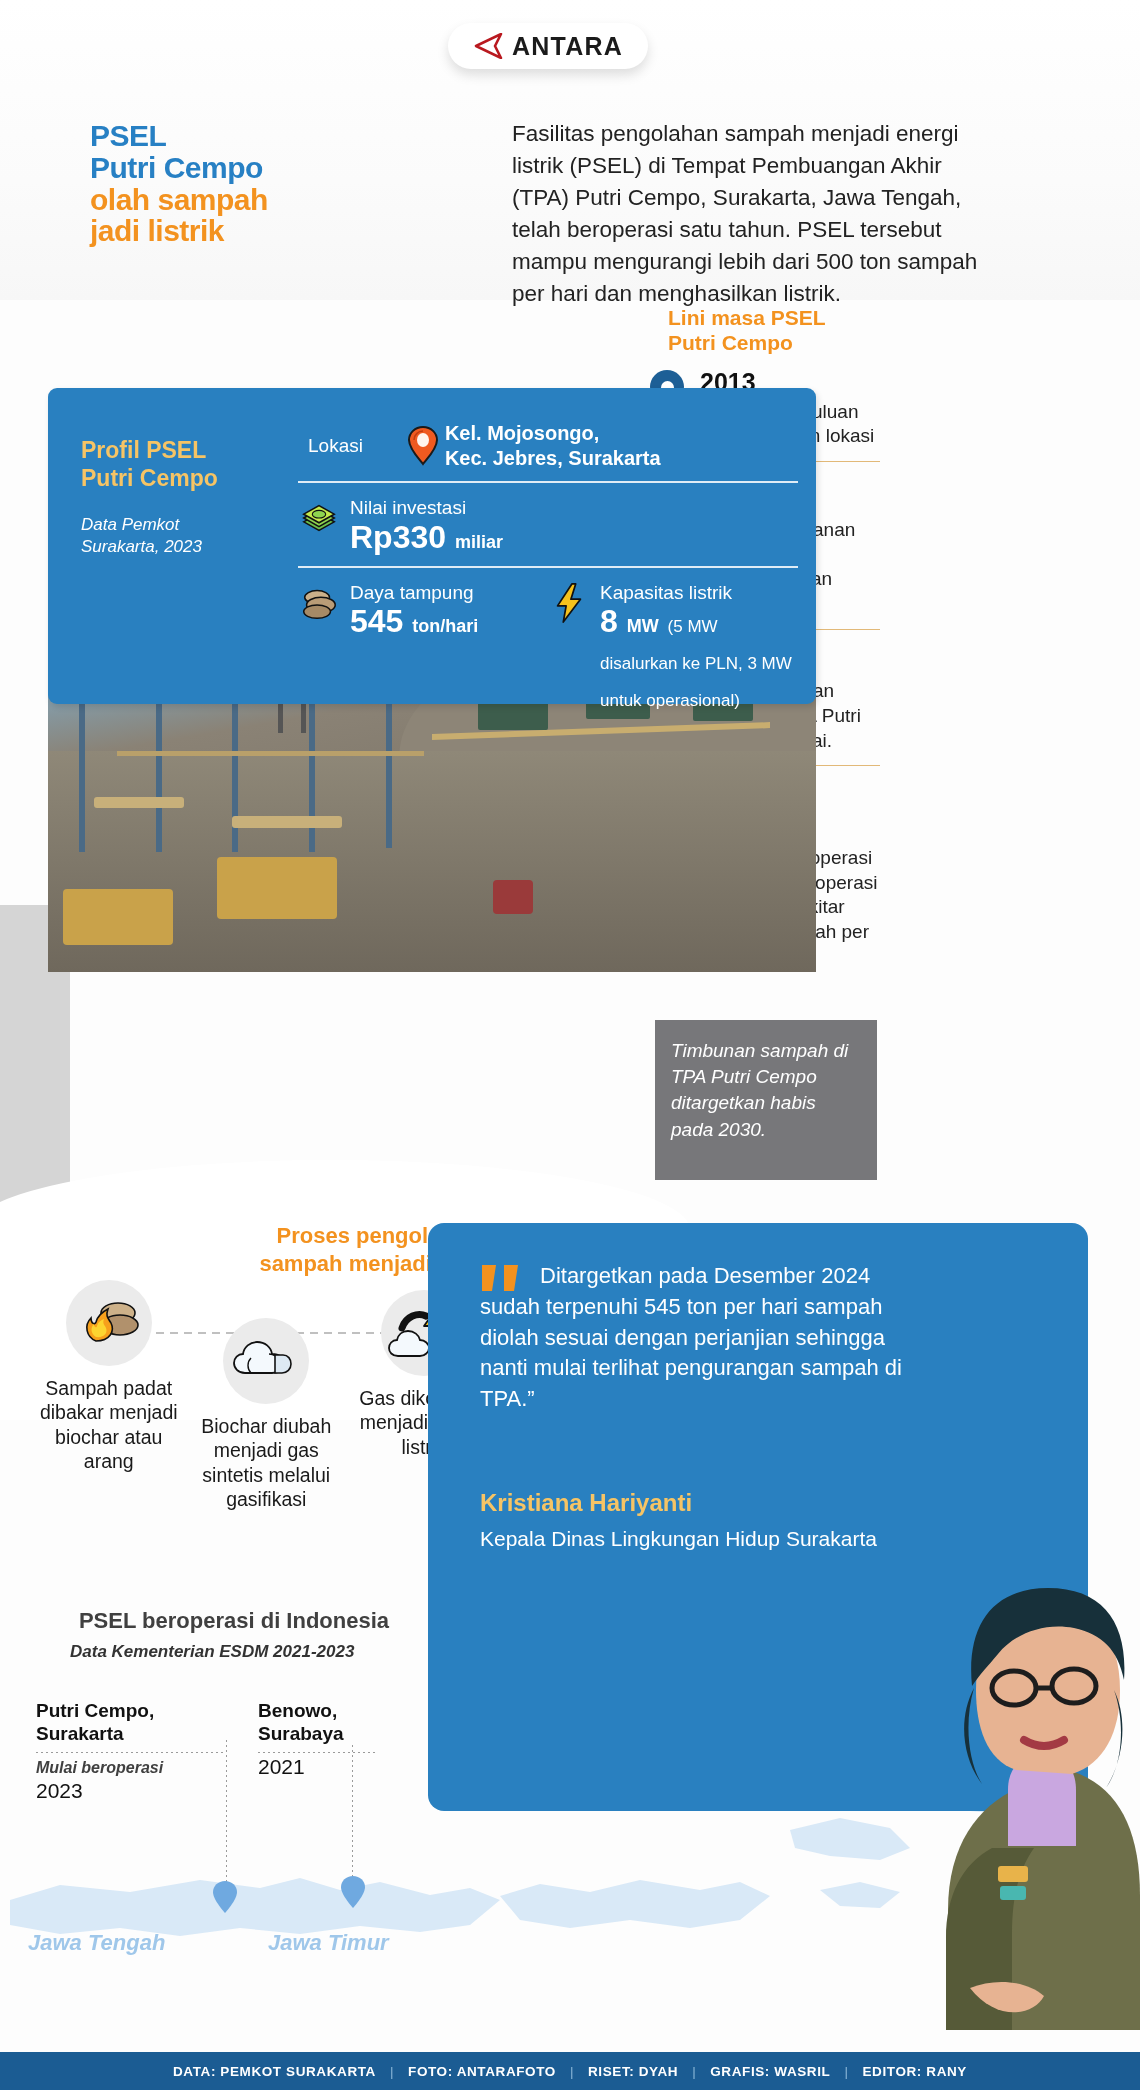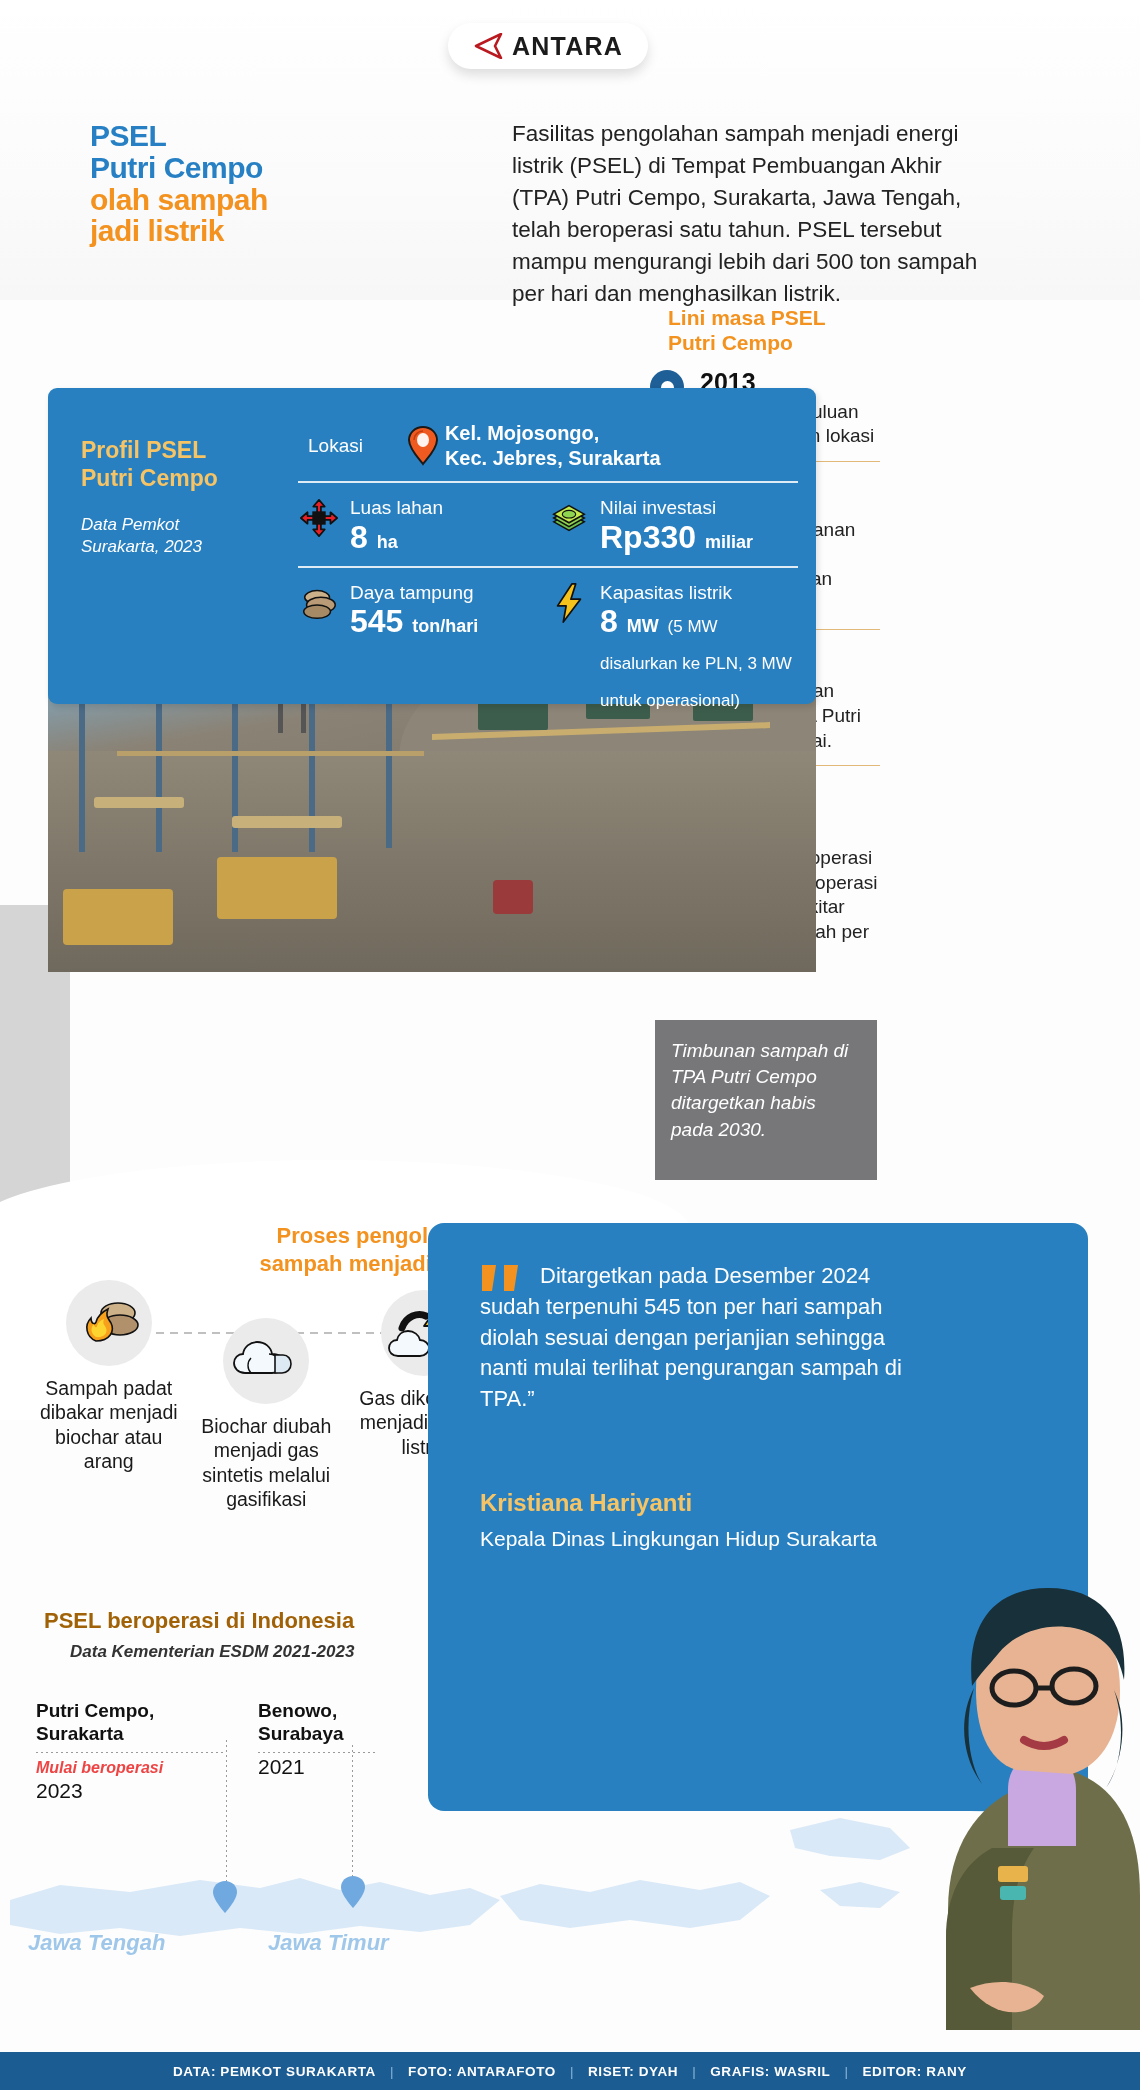--- a/index.html
+++ b/index.html
@@ -146,32 +146,32 @@
   .proc-txt { font-size: 19.5px; line-height: 1.25; color:#1a1a1a; }
   .proc-dash {
     position:absolute; top: 1332px; height: 2px; 
     background-image: linear-gradient(90deg,#c0c0c0 55%, transparent 0);
     background-size: 14px 2px;
   }
 
   
   .map-title {
     position:absolute; left: 44px; top: 1608px; width: 380px;
-    color:#a16207; font-weight:bold; font-size:22px;
+    color:#404040; font-weight:bold; font-size:22px;text-align:center;
   }
   .map-sub {
     position:absolute; left: 70px; top: 1642px; width: 330px;
     font-style:italic; font-weight:bold; font-size:17px; color:#333;
   }
   .mk { position:absolute; text-align:left; }
   .mk .nm { font-weight:bold; font-size:19px; color:#111; line-height:1.2; }
   .mk .dot-line { height:1px; margin-top:6px;
       background-image: linear-gradient(90deg,#9a9a9a 50%, transparent 0);
       background-size: 5px 1px; }
-  .mk .sm { font-style:italic; font-weight:bold; font-size:16px; color:#ef4444; margin-top:6px; }
+  .mk .sm { font-style:italic; font-weight:bold; font-size:16px; color:#404040; margin-top:6px; }
   .mk .yr { font-size: 21px; color:#111; margin-top:2px; }
   .vline { position:absolute; width:1px;
       background-image: linear-gradient(#9a9a9a 50%, transparent 0);
       background-size: 1px 5px; }
   .map-svg { position:absolute; left:0; top:1720px; width:1140px; height:300px; }
   .prov-label {
     position:absolute; color:#9fc7ea; font-style:italic; font-weight:bold; font-size:22px;
   }
   .pin { position:absolute; width:26px; height:34px; }
 
@@ -271,33 +271,20 @@
           <div>Kel. Mojosongo,</div>
           <div>Kec. Jebres, Surakarta</div>
         </div>
       </div>
 
       <div class="sep"></div>
 
       <div class="row">
         <div class="cell">
           <svg class="ico" viewBox="0 0 44 44">
-            <path d="M22 3l6 7h-4v7h-4v-7h-4zM22 41l-6-7h4v-7h4v7h4zM3 22l7-6v4h7v4h-7v4zM41 22l-7 6v-4h-7v-4h7v-4z" fill="#e8202a" stroke="#111" stroke-width="1.8" stroke-linejoin="round"></path>
-            <rect x="15" y="15" width="14" height="14" fill="#111"></rect>
-          </svg>
-          <div class="txt">
-            <div class="lbl">Luas lahan</div>
-            <div class="val">
-              <span>8</span>
-              <span class="unit">ha</span>
-            </div>
-          </div>
-        </div>
-        <div class="cell">
-          <svg class="ico" viewBox="0 0 44 44">
             <path d="M6 26l16-9 16 9-16 9z" fill="#6cc04a" stroke="#111" stroke-width="1.6"></path>
             <path d="M6 22l16-9 16 9-16 9z" fill="#8ed44f" stroke="#111" stroke-width="1.6"></path>
             <path d="M6 18l16-9 16 9-16 9z" fill="#c3e94c" stroke="#111" stroke-width="1.6"></path>
             <ellipse cx="22" cy="18" rx="7" ry="4" fill="#8ed44f" stroke="#111" stroke-width="1.2"></ellipse>
           </svg>
           <div class="txt">
             <div class="lbl">Nilai investasi</div>
             <div class="val">
               <span>Rp330</span>
               <span class="unit">miliar</span>

